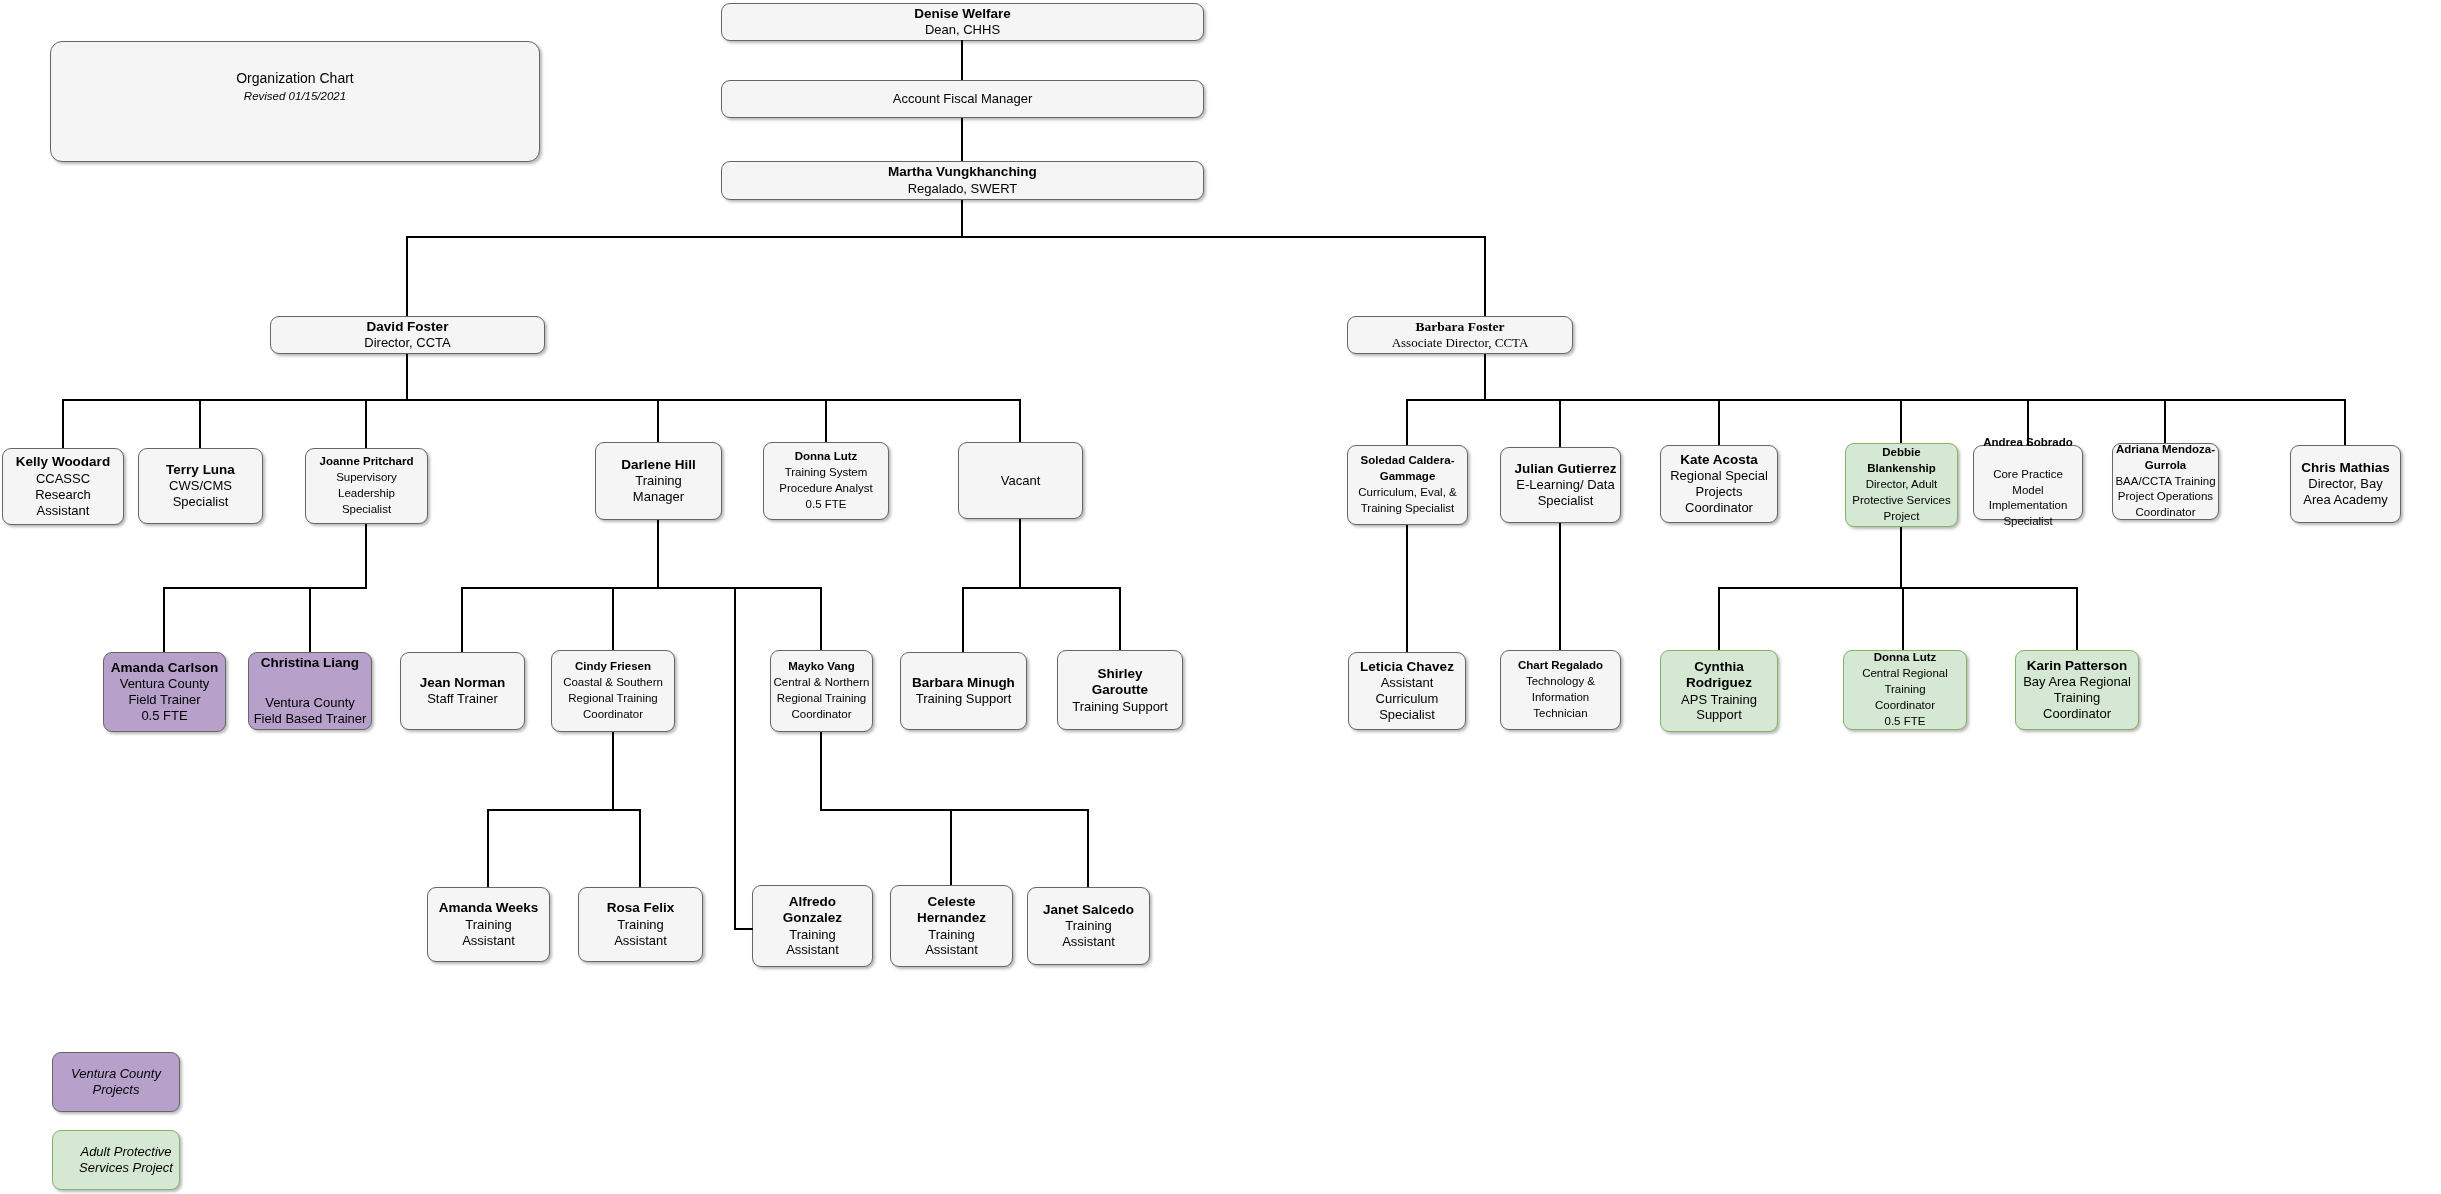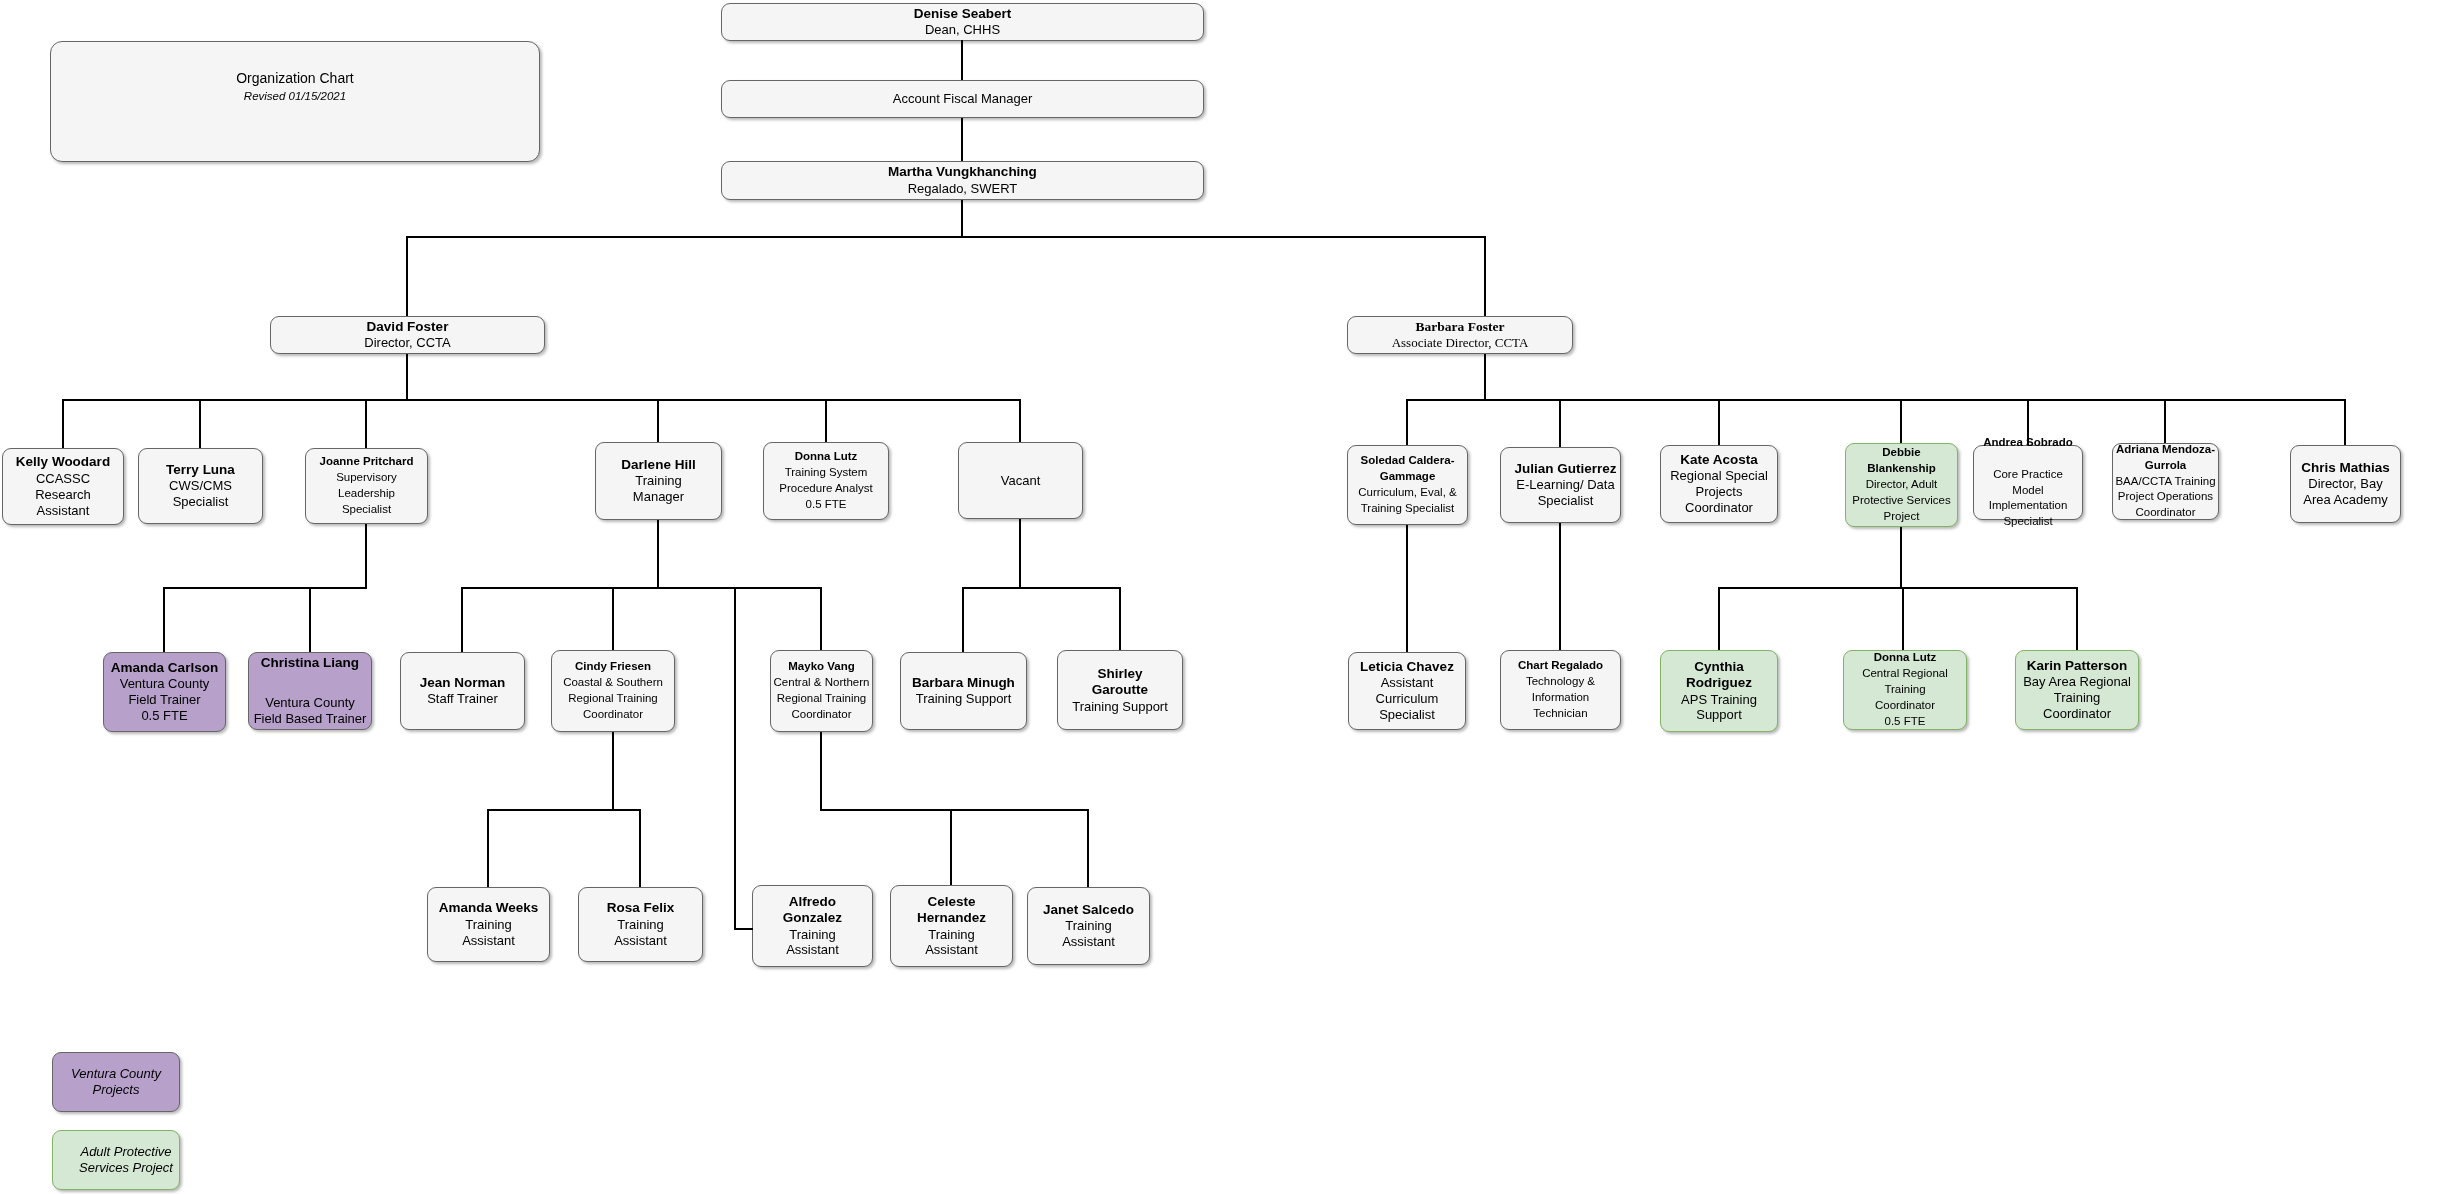--- a/index.html
+++ b/index.html
@@ -26,21 +26,21 @@
 </style>
 </head>
 <body>
 
 <div id="canvas">
   <div class="box" id="title-box">
     <div class="t2">Organization Chart</div>
     <div class="t3">Revised 01/15/2021</div>
   </div>
 <div class="box " style="left: 721px; top: 3px; width: 483px; height: 38px;">
-      <div class="nm">Denise Seabert</div>
+      <div class="nm">Denise Welfare</div>
       <div class="tt">Dean, CHHS</div>
     </div>
     <div class="box " style="left: 721px; top: 80px; width: 483px; height: 38px;">
       <div class="tt">Account Fiscal Manager</div>
     </div>
     <div class="box " style="left: 721px; top: 161px; width: 483px; height: 39px;">
       <div class="nm">Martha Vungkhanching</div>
       <div class="tt">Regalado, SWERT</div>
     </div>
     <div class="box " style="left: 270px; top: 316px; width: 275px; height: 38px;">

